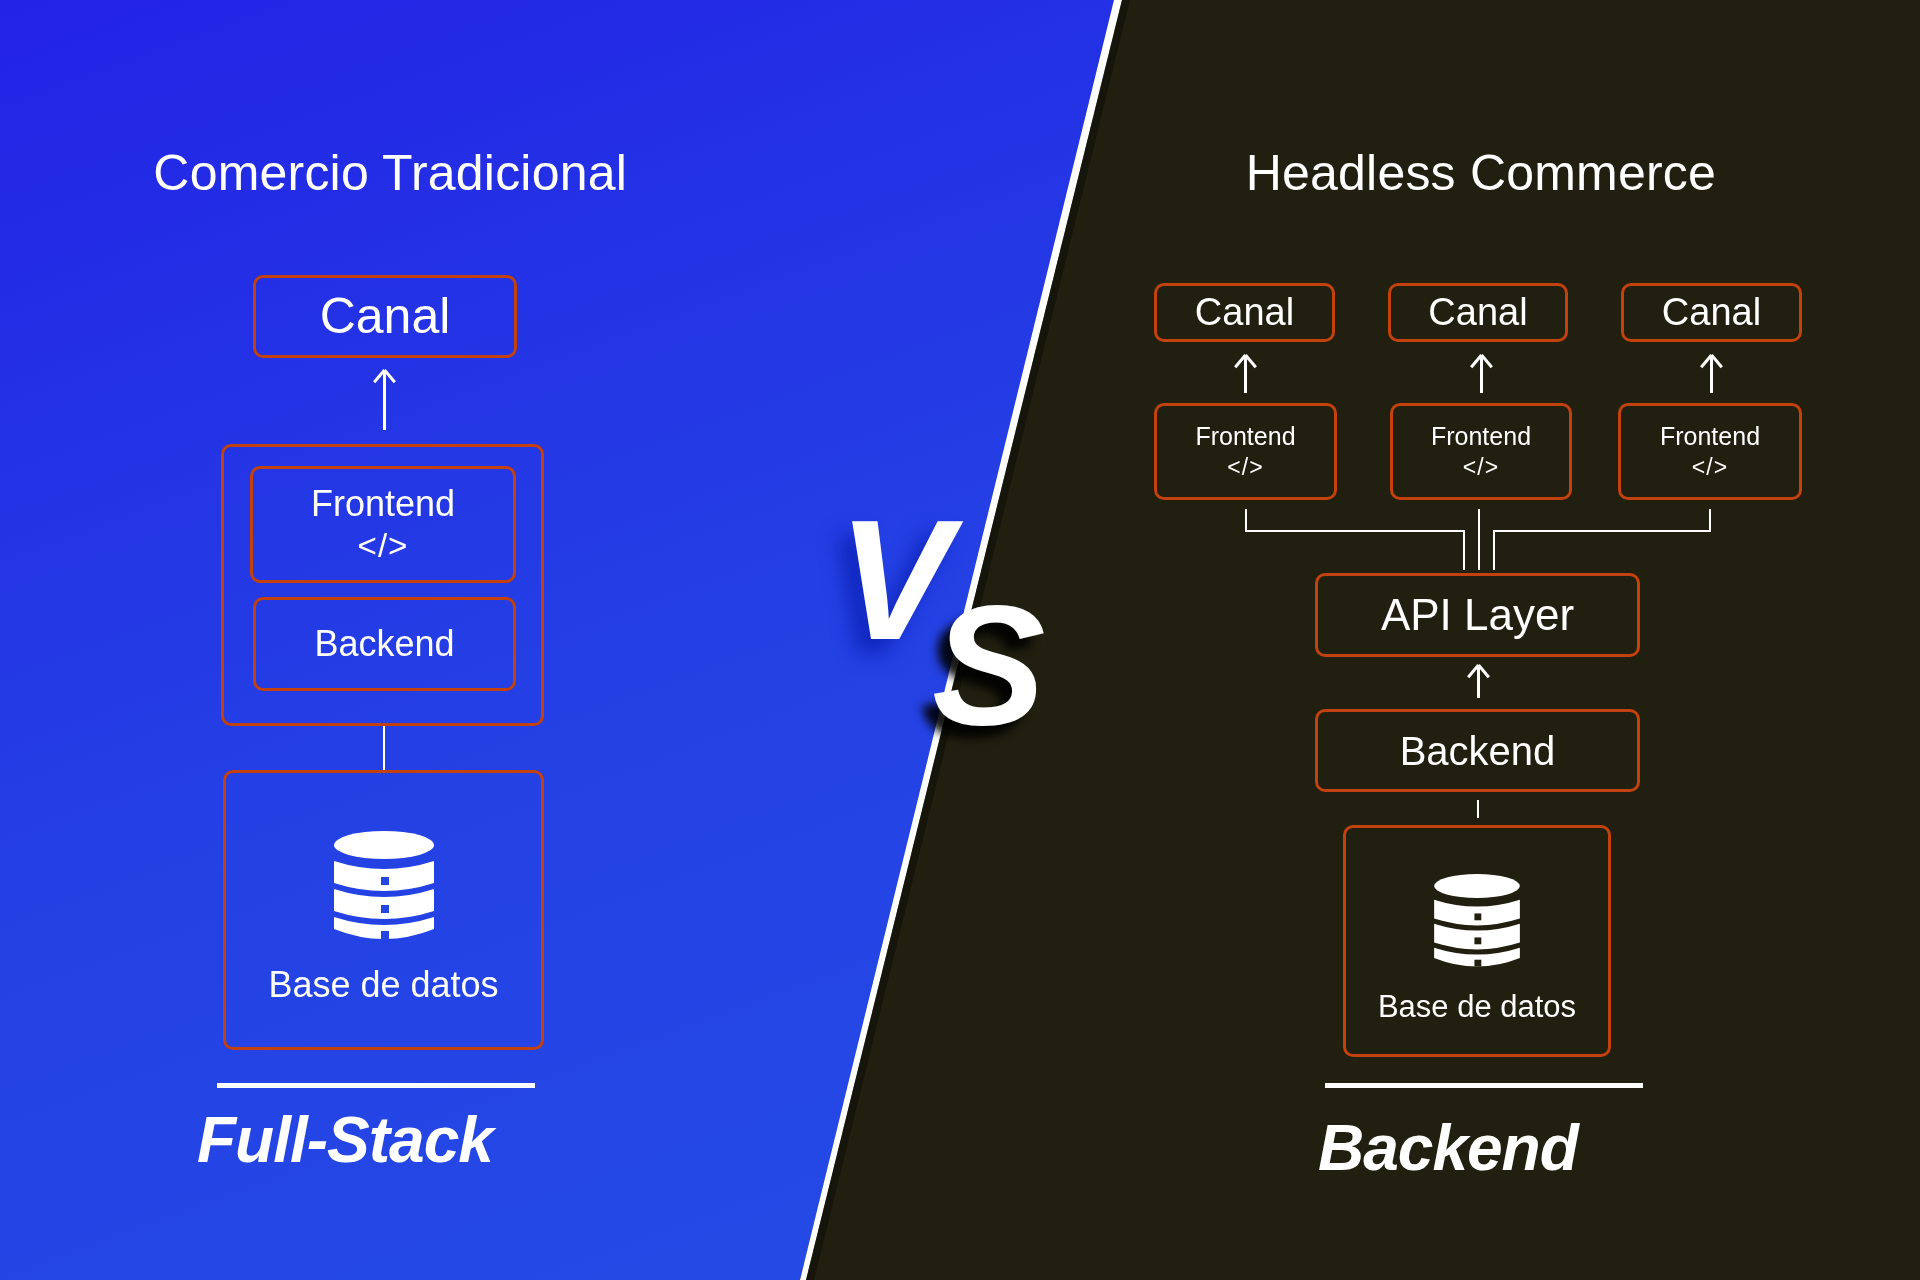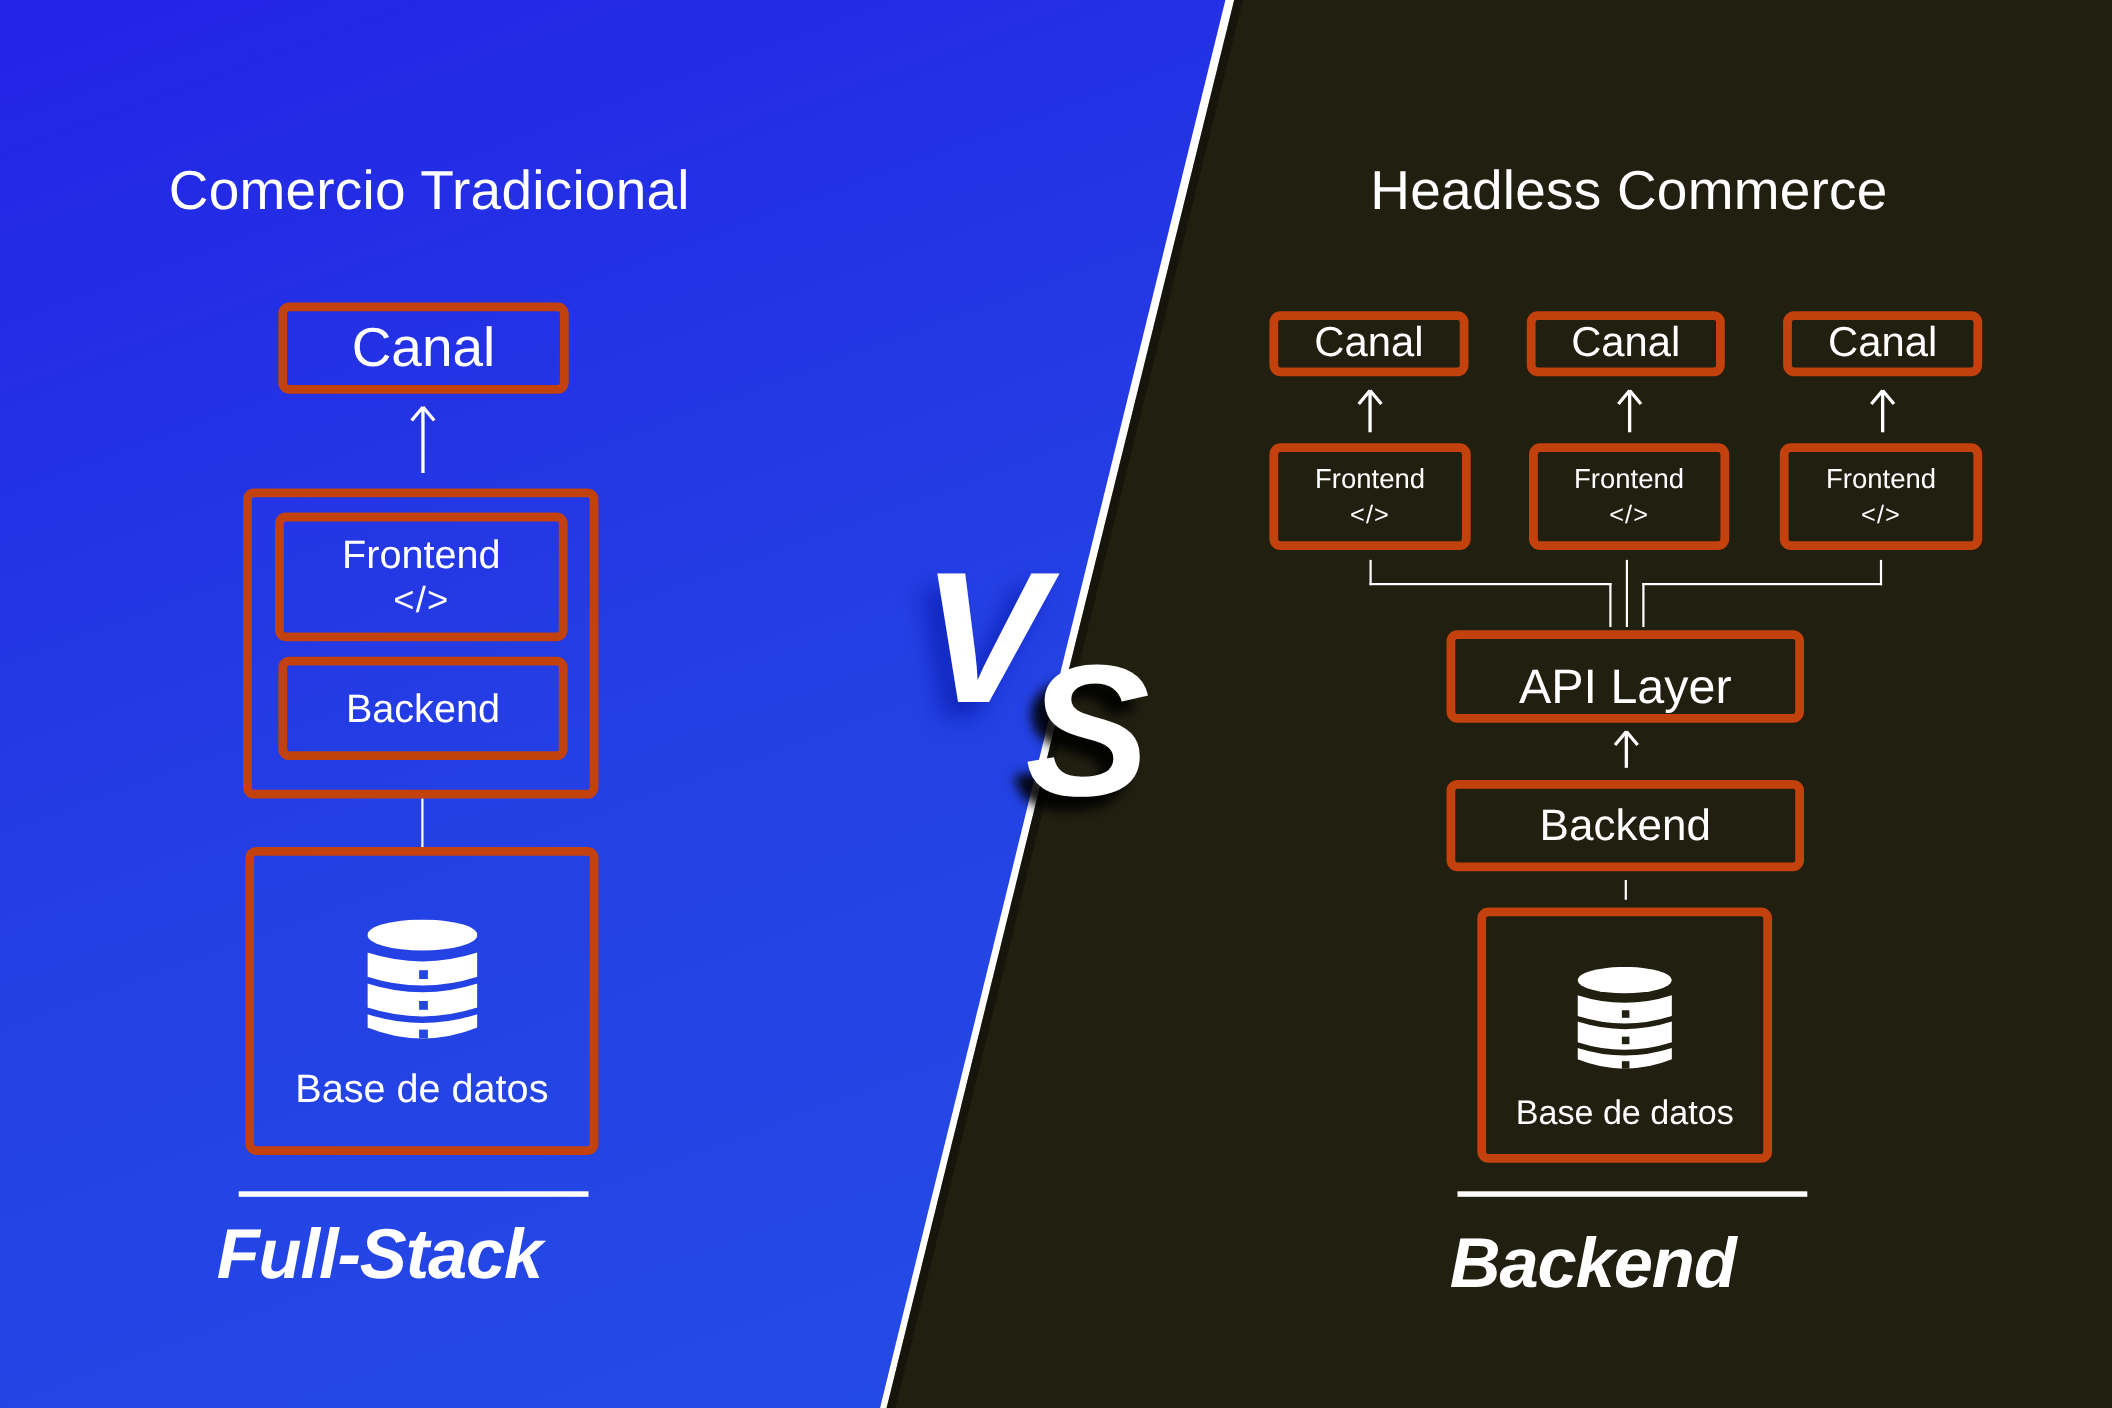--- a/index.html
+++ b/index.html
@@ -20,21 +20,21 @@
   }
   .divider {
     position: absolute; left: 0; top: 0; width: 1920px; height: 1280px; pointer-events: none;
   }
   .title {
     position: absolute; font-size: 50px; font-weight: normal; white-space: nowrap;
     letter-spacing: 0.2px; line-height: 1;
   }
   .box {
     position: absolute; box-sizing: border-box;
-    border: 8px solid #c2410c; border-radius: 10px;
+    border: 3px solid #c2410c; border-radius: 10px;
     display: flex; flex-direction: column; align-items: center; justify-content: center;
     text-align: center; line-height: 1.1;
   }
   .arrow {
     position: absolute; width: 3px; background: #ffffff;
   }
   .arrow::before, .arrow::after {
     content: ""; position: absolute; top: 0; width: 3px; height: 16px; background: #fff;
     transform-origin: top center;
   }
@@ -133,21 +133,21 @@
 </div>
 
 <div class="line" style="left:1245px; top:509px; width:2px; height:23px;"></div>
 <div class="line" style="left:1245px; top:530px; width:220px; height:2px;"></div>
 <div class="line" style="left:1463px; top:530px; width:2px; height:40px;"></div>
 <div class="line" style="left:1478px; top:509px; width:2px; height:61px;"></div>
 <div class="line" style="left:1709px; top:509px; width:2px; height:23px;"></div>
 <div class="line" style="left:1493px; top:530px; width:218px; height:2px;"></div>
 <div class="line" style="left:1493px; top:530px; width:2px; height:40px;"></div>
 
-<div class="box" style="left:1315px; top:573px; width:325px; height:84px; font-size:44px;justify-content:flex-end;">
+<div class="box" style="left:1315px; top:573px; width:325px; height:84px; font-size:44px;">
   <span>API Layer</span>
 </div>
 
 <div class="arrow" style="left:1477px; top:665px; height:33px;"></div>
 
 <div class="box" style="left:1315px; top:709px; width:325px; height:83px; font-size:40px;">
   <span>Backend</span>
 </div>
 
 <div class="line" style="left:1477px; top:800px; width:2px; height:18px;"></div>

